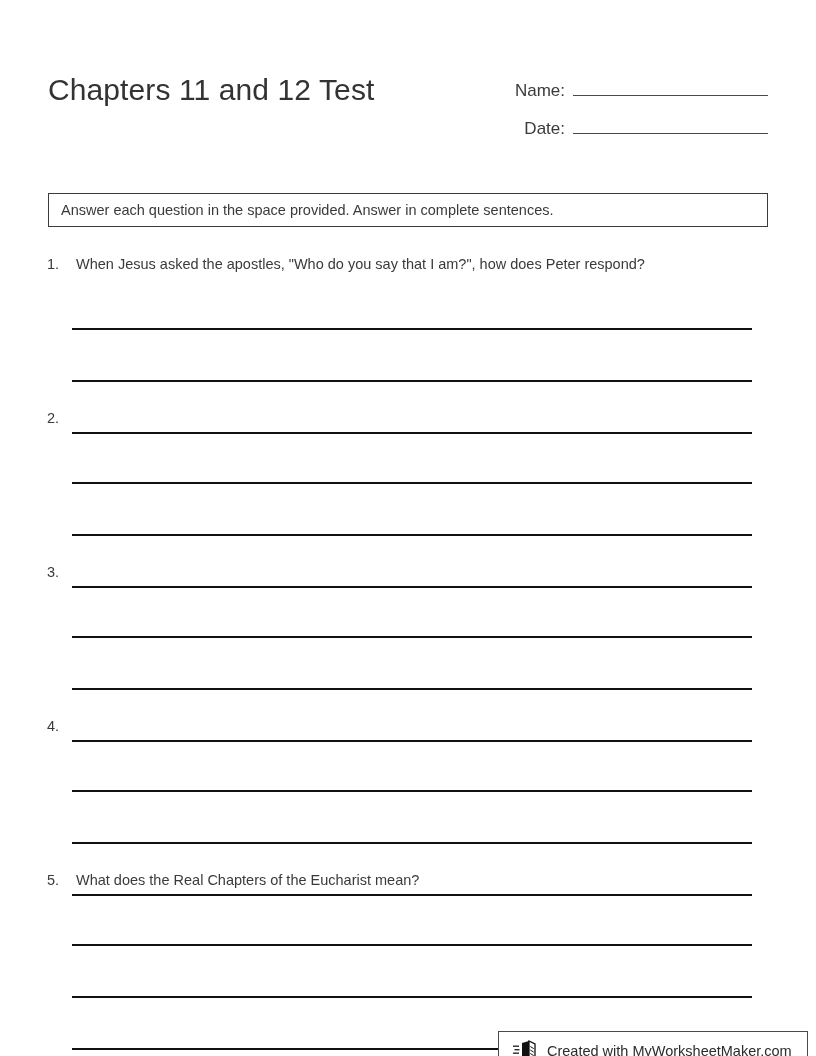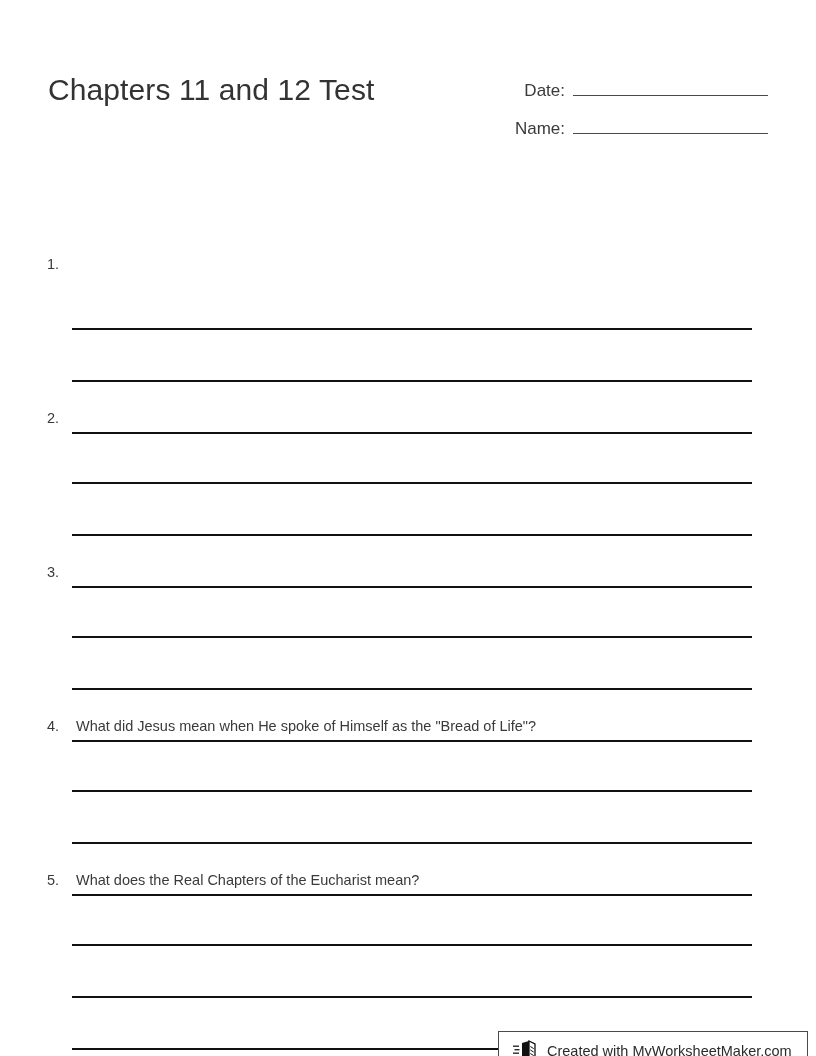--- a/index.html
+++ b/index.html
@@ -159,36 +159,40 @@
 </head>
 <body>
 
 <div class="page">
 
   <div class="header">
     <div class="worksheet-title">Chapters 11 and 12 Test</div>
 
     <div class="namedate">
       <div class="field-row">
+        <span class="field-label">Name:</span>
+        <span class="field-rule"></span>
+      </div>
+      <div class="field-row">
         <span class="field-label">Date:</span>
         <span class="field-rule"></span>
       </div>
-      <div class="field-row">
-        <span class="field-label">Name:</span>
-        <span class="field-rule"></span>
-      </div>
-    </div>
-  </div>
-
+    </div>
+  </div>
+
+  <div class="instruction-box">
+    <span class="instruction-text">Answer each question in the space provided. Answer in complete sentences.</span>
+  </div>
 
   <div class="questions">
 
     <div class="question-block">
       <div class="question-head">
         <span class="question-number">1.</span>
+        <span class="question-text">When Jesus asked the apostles, "Who do you say that I am?", how does Peter respond?</span>
       </div>
       <div class="answer-lines">
         <div class="answer-line"></div>
         <div class="answer-line"></div>
         <div class="answer-line"></div>
       </div>
     </div>
 
     <div class="question-block">
       <div class="question-head">
@@ -208,21 +212,20 @@
       <div class="answer-lines">
         <div class="answer-line"></div>
         <div class="answer-line"></div>
         <div class="answer-line"></div>
       </div>
     </div>
 
     <div class="question-block">
       <div class="question-head">
         <span class="question-number">4.</span>
-        <span class="question-text">What did Jesus mean when He spoke of Himself as the "Bread of Life"?</span>
       </div>
       <div class="answer-lines">
         <div class="answer-line"></div>
         <div class="answer-line"></div>
         <div class="answer-line"></div>
       </div>
     </div>
 
     <div class="question-block">
       <div class="question-head">

